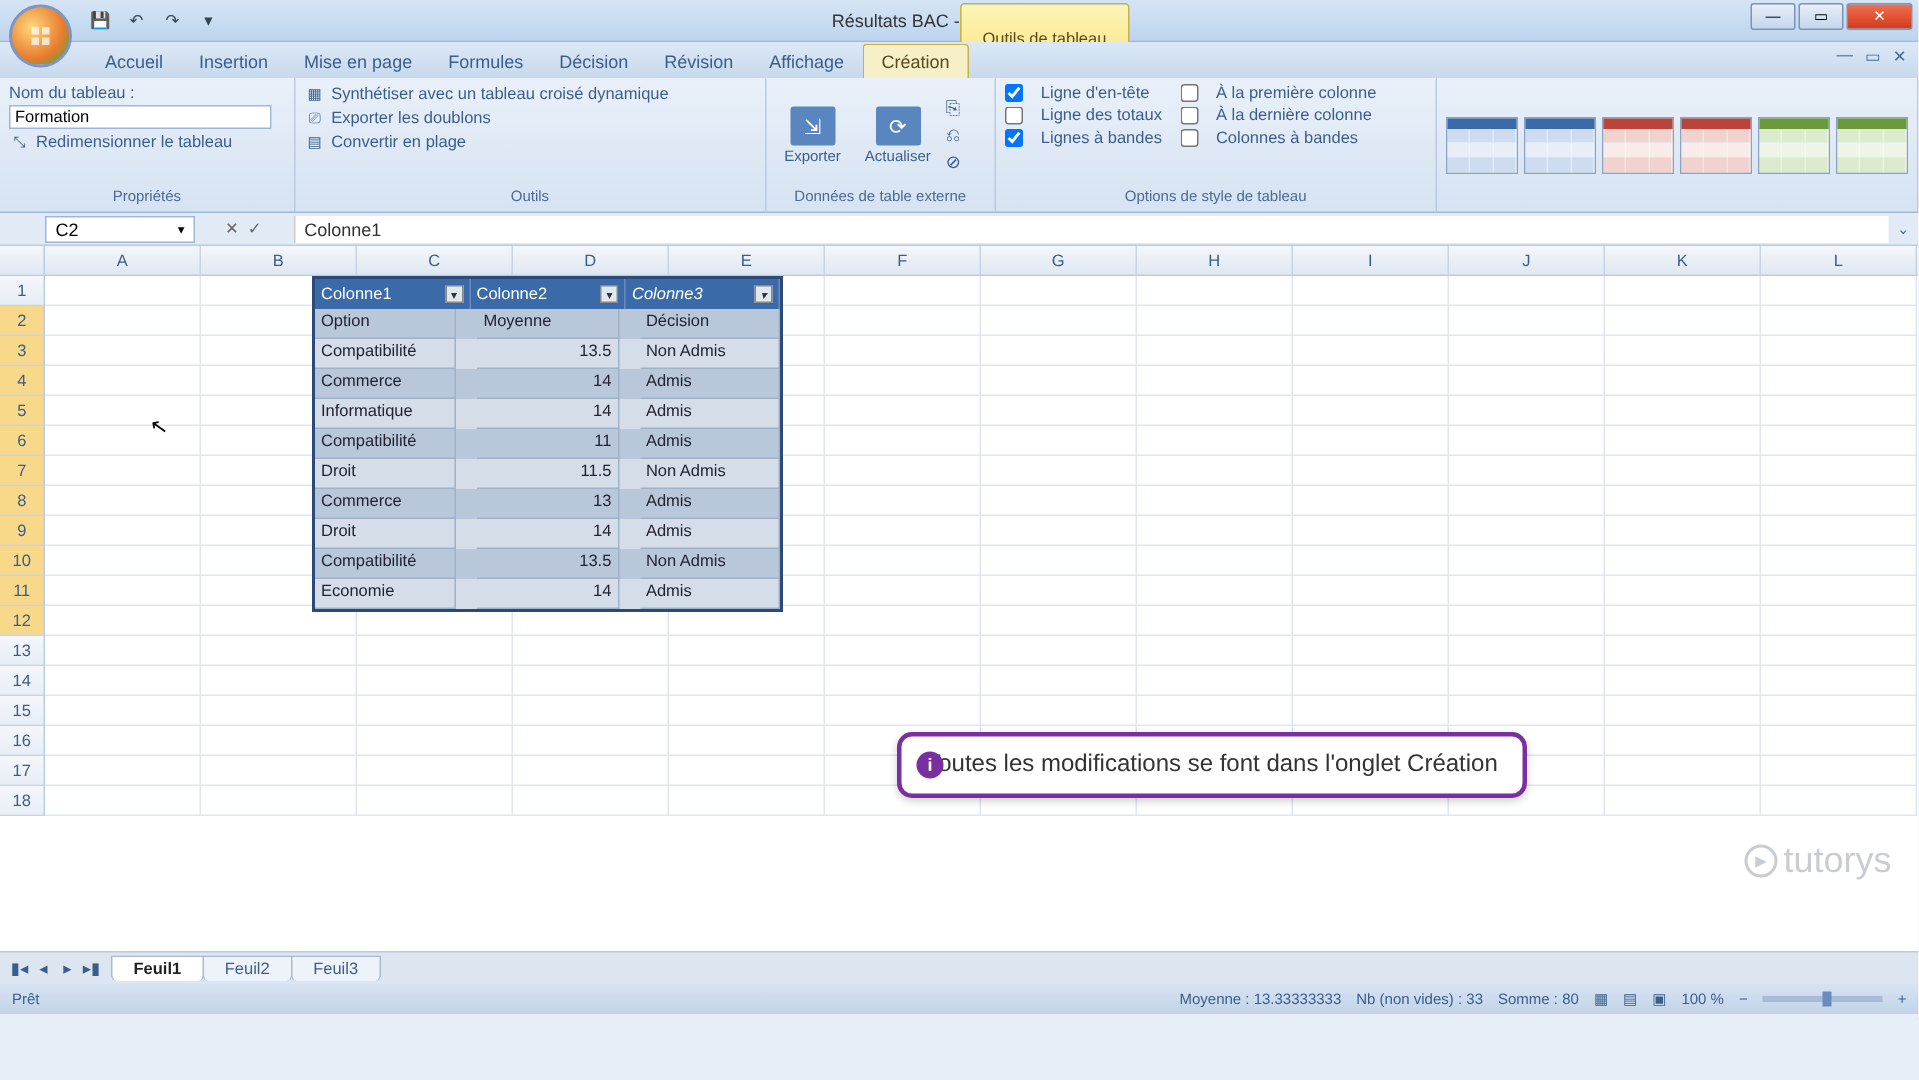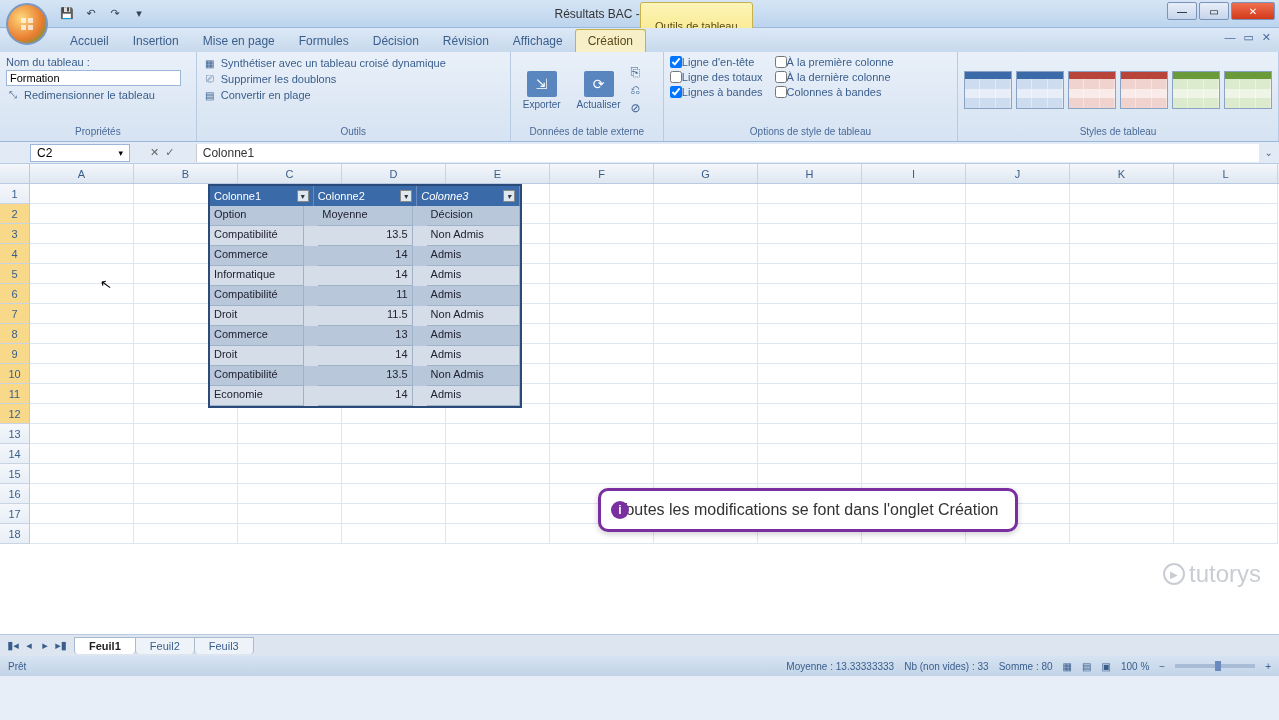--- a/index.html
+++ b/index.html
@@ -27,21 +27,21 @@
 .ribbon { height: 90px; background: linear-gradient(#e9f0f9, #d6e3f2); border-bottom: 1px solid #9db7d8; display: flex; }
 .rgroup { border-right: 1px solid #b8cbe2; padding: 4px 6px; display: flex; flex-direction: column; justify-content: space-between; }
 .rgroup-label { font-size: 10px; color: #4a6a9a; text-align: center; padding-top: 2px; }
 .rgroup-body { flex: 1; display: flex; flex-direction: column; gap: 2px; }
 .prop-label { font-size: 11px; color: #3a5e8c; }
 .tablename-input { width: 175px; font-size: 11px; padding: 1px 3px; border: 1px solid #9db7d8; background: #fff; }
 .ribbon-cmd { font-size: 11px; color: #3a5e8c; display: flex; align-items: center; gap: 4px; white-space: nowrap; }
 .ribbon-cmd .ico { width: 14px; height: 14px; display: inline-flex; align-items: center; justify-content: center; font-size: 10px; }
 .big-btn { display: flex; flex-direction: column; align-items: center; font-size: 10px; color: #3a5e8c; padding: 2px 6px; gap: 2px; }
 .big-btn .bico { width: 30px; height: 26px; background: #5a86c0; border-radius: 2px; display:flex;align-items:center;justify-content:center;color:#fff;font-size:14px;}
-.chk-row { font-size: 11px; color: #3a5e8c; display: flex; align-items: center; gap: 0; }
+.chk-row { font-size: 11px; color: #3a5e8c; display: flex; align-items: center; gap: 12px; }
 .chk-row input { width: 12px; height: 12px; }
 .style-swatches { display: flex; gap: 4px; align-items: center; }
 .swatch { width: 48px; height: 38px; border: 1px solid #8aa3c4; display:flex;flex-direction:column;}
 .swatch .sh { height: 7px; }
 .swatch .sr { flex:1; display:flex;}
 .swatch .sc { flex:1; border-right:1px solid rgba(255,255,255,0.4);}
 .swatch.blue .sh{background:#3a6aa8;} .swatch.blue .sr:nth-child(even){background:#cdddef;} .swatch.blue .sr:nth-child(odd){background:#e8eef7;}
 .swatch.red .sh{background:#b8443a;} .swatch.red .sr:nth-child(even){background:#f0d2cf;} .swatch.red .sr:nth-child(odd){background:#f8ebea;}
 .swatch.green .sh{background:#6a9a3a;} .swatch.green .sr:nth-child(even){background:#dcebce;} .swatch.green .sr:nth-child(odd){background:#eef5e6;}
 
@@ -151,21 +151,21 @@
   </div>
 
   <div class="rgroup" style="width:316px">
     <div class="rgroup-body">
       <div class="ribbon-cmd">
           <span class="ico">▦</span>
           <span>Synthétiser avec un tableau croisé dynamique</span>
         </div>
       <div class="ribbon-cmd">
           <span class="ico">⎚</span>
-          <span>Supprimer les doublons</span>
+          <span>Exporter les doublons</span>
         </div>
       <div class="ribbon-cmd">
           <span class="ico">▤</span>
           <span>Convertir en plage</span>
         </div>
     </div>
     <div class="rgroup-label">Outils</div>
   </div>
 
   <div class="rgroup" style="width:154px">
@@ -327,21 +327,20 @@
               <div class="sc"></div>
             </div>
             <div class="sr">
               <div class="sc"></div>
               <div class="sc"></div>
               <div class="sc"></div>
             </div>
           </div>
       </div>
     </div>
-    <div class="rgroup-label">Styles de tableau</div>
   </div>
 </div>
 
 <div class="fbar">
   <div class="namebox">
       <span>C2</span>
       <span style="font-size:9px;">▾</span>
     </div>
   <div class="fx-icons">
     <span>✕</span>

